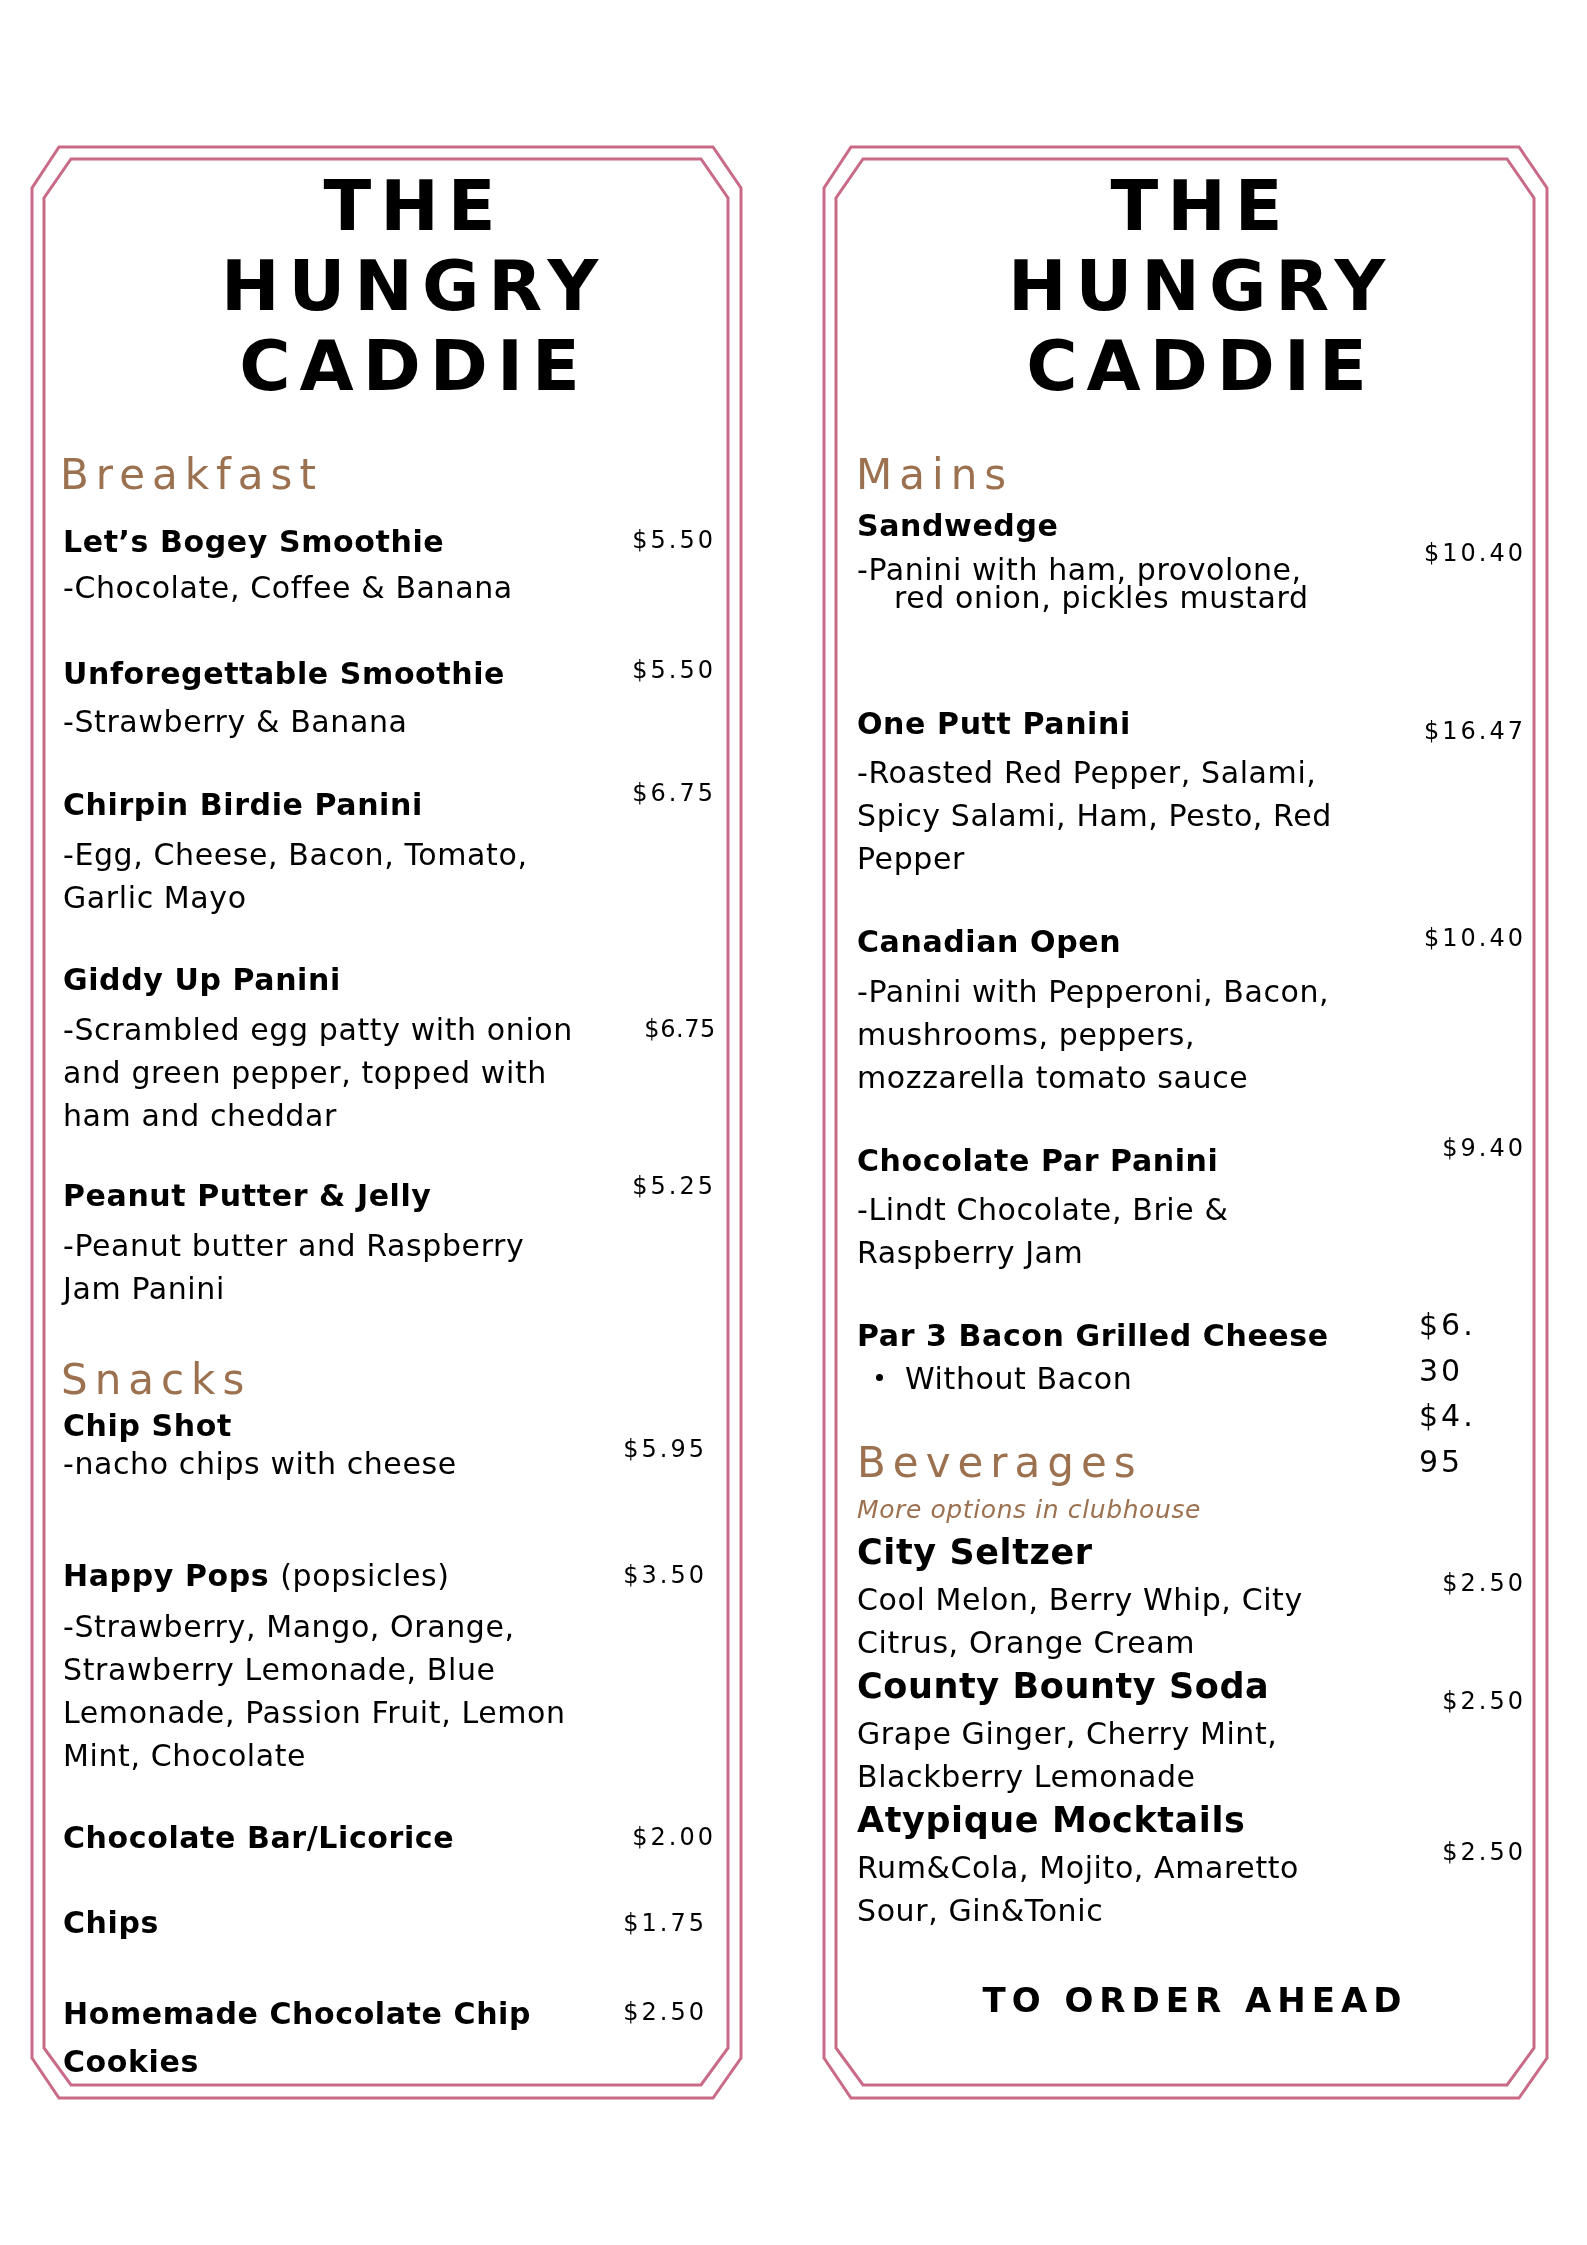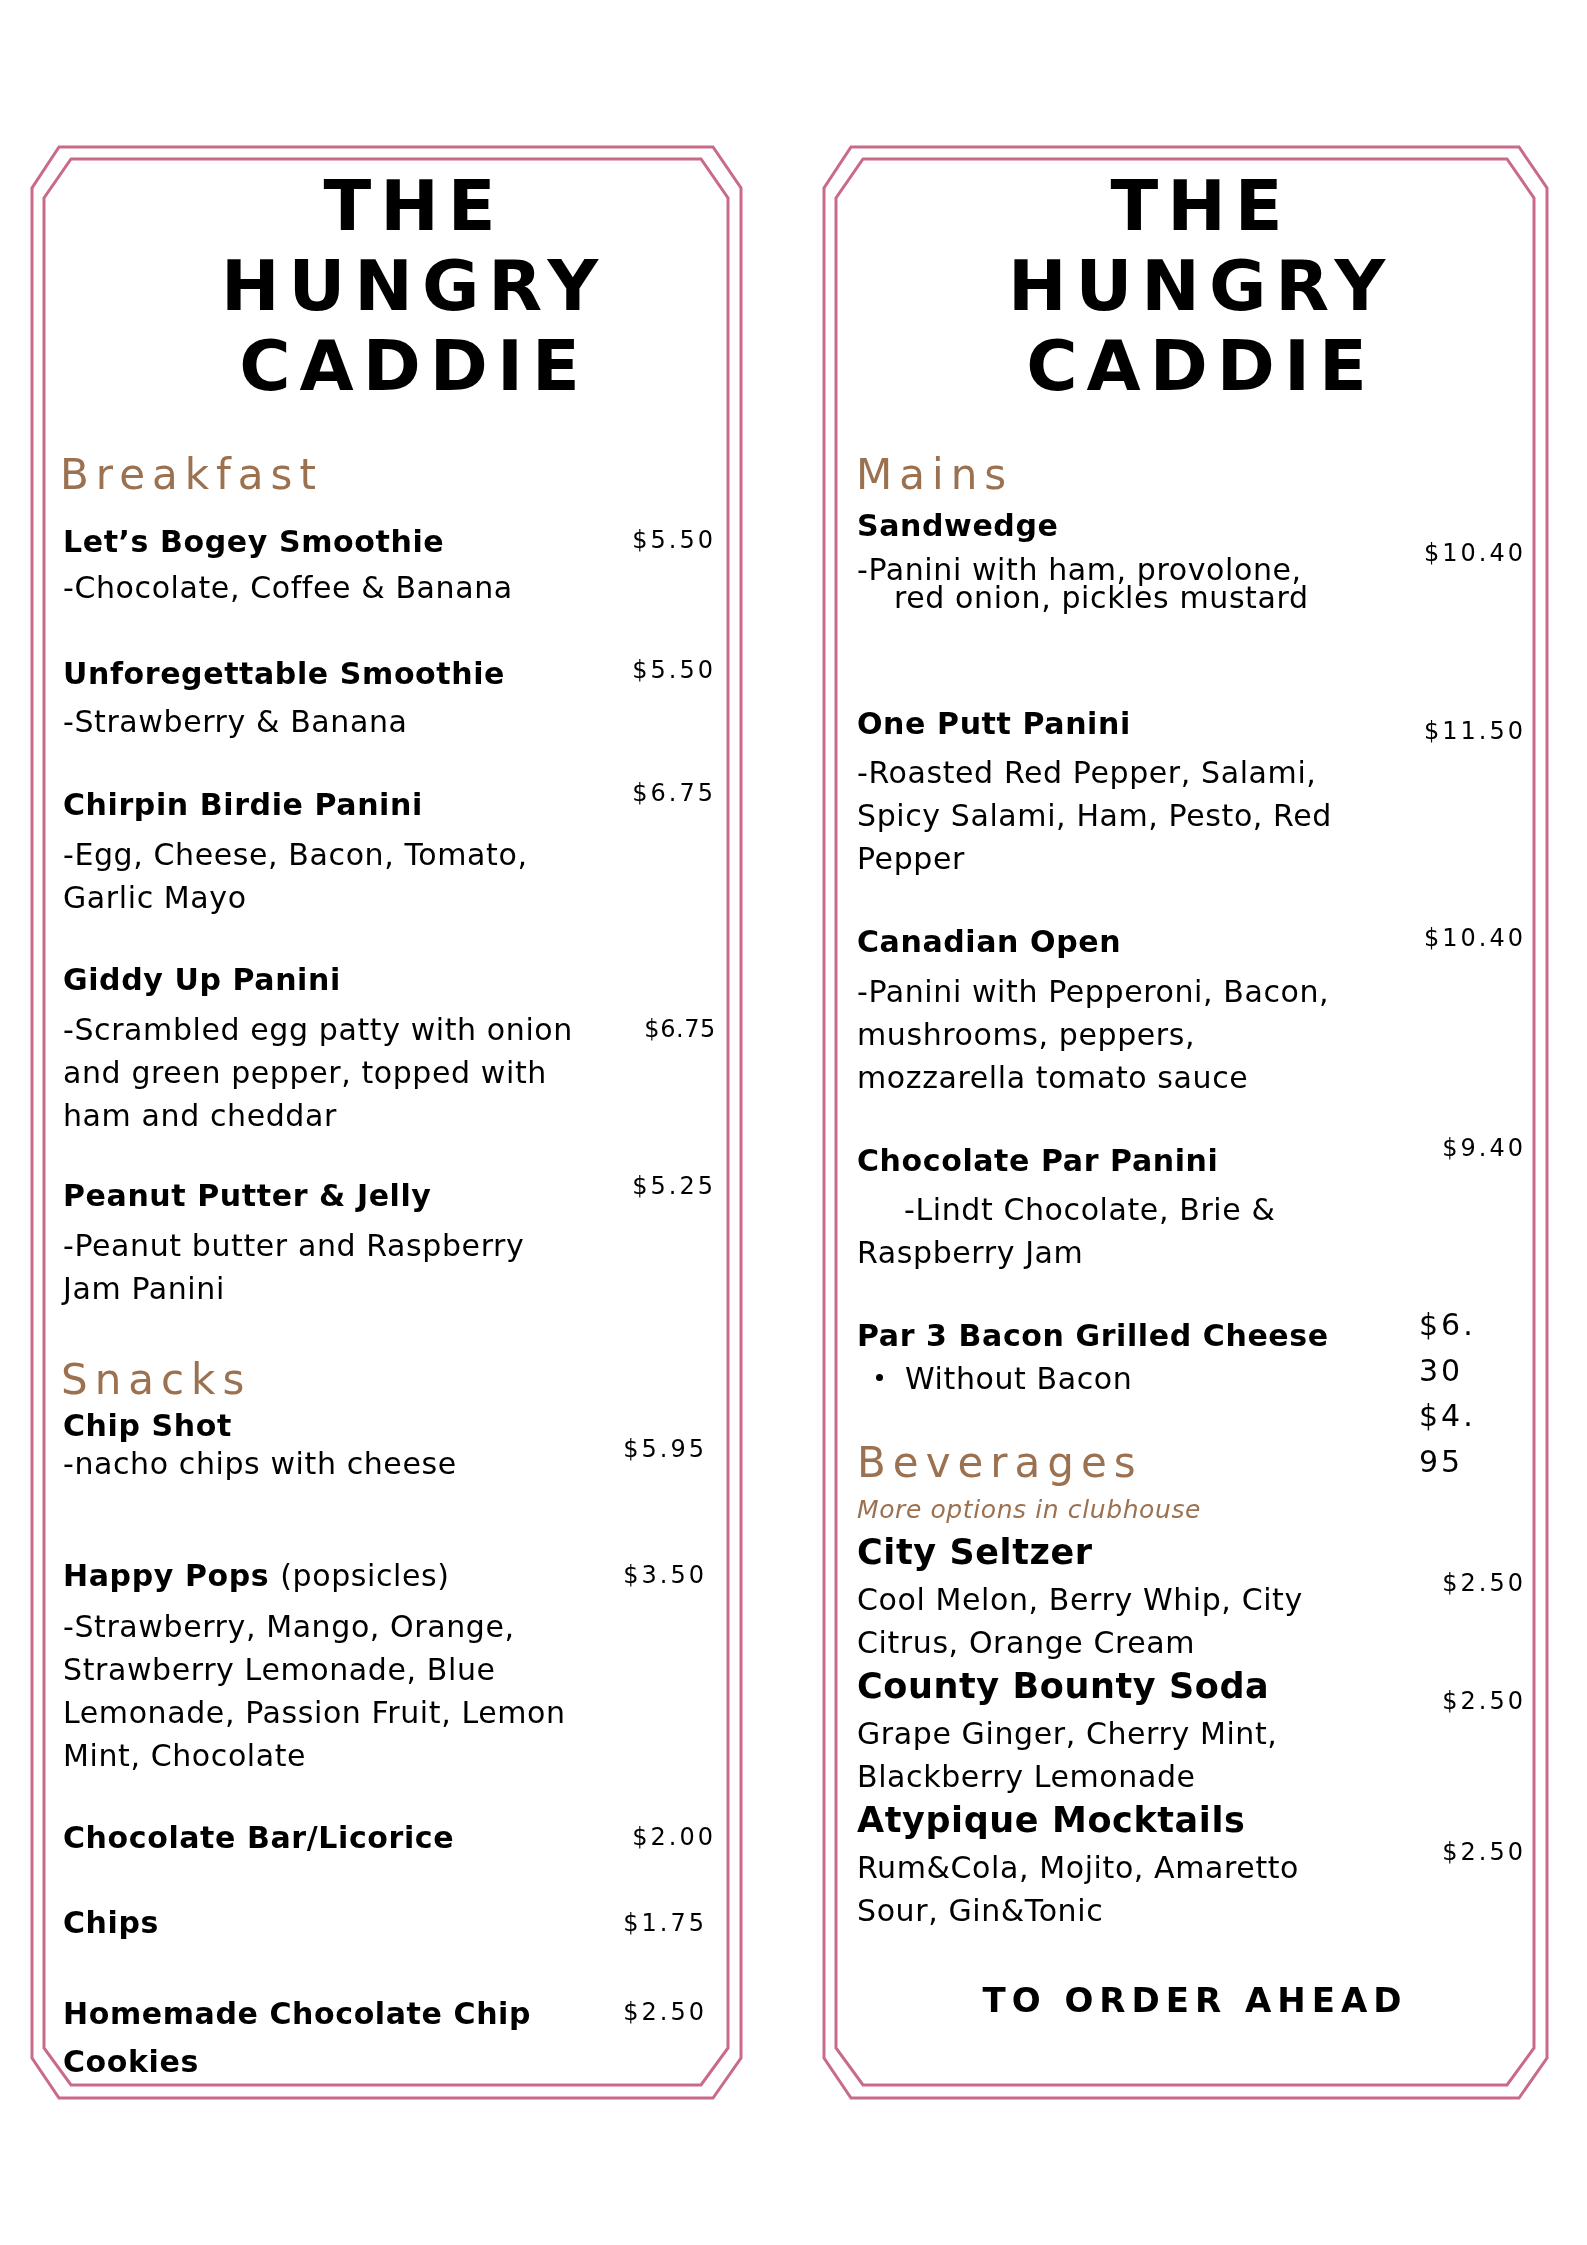--- a/index.html
+++ b/index.html
@@ -105,34 +105,34 @@
 <div class="price" style="right:880px;top:1994px;">$2.50</div>
 
 <div class="section" style="left:856px;top:450px;">Mains</div>
 
 <div class="name" style="left:857px;top:508px;">Sandwedge</div>
 <div class="price" style="right:61px;top:535px;">$10.40</div>
 <div class="desc" style="left:857px;top:548px;">-Panini with ham, provolone,</div>
 <div class="desc" style="left:857px;top:576px;margin-left:37px;">red onion, pickles mustard</div>
 
 <div class="name" style="left:857px;top:706px;">One Putt Panini</div>
-<div class="price" style="right:61px;top:713px;">$11.50</div>
+<div class="price" style="right:61px;top:713px;">$16.47</div>
 <div class="desc" style="left:857px;top:751px;">-Roasted Red Pepper, Salami,</div>
 <div class="desc" style="left:857px;top:794px;">Spicy Salami, Ham, Pesto, Red</div>
 <div class="desc" style="left:857px;top:837px;">Pepper</div>
 
 <div class="name" style="left:857px;top:924px;">Canadian Open</div>
 <div class="price" style="right:61px;top:920px;">$10.40</div>
 <div class="desc" style="left:857px;top:970px;">-Panini with Pepperoni, Bacon,</div>
 <div class="desc" style="left:857px;top:1013px;">mushrooms, peppers,</div>
 <div class="desc" style="left:857px;top:1056px;">mozzarella tomato sauce</div>
 
 <div class="name" style="left:857px;top:1143px;">Chocolate Par Panini</div>
 <div class="price" style="right:61px;top:1130px;">$9.40</div>
-<div class="desc" style="left:857px;top:1188px;margin-left:47px;">-Lindt Chocolate, Brie &amp;</div>
+<div class="desc" style="left:857px;top:1188px;">-Lindt Chocolate, Brie &amp;</div>
 <div class="desc" style="left:857px;top:1231px;">Raspberry Jam</div>
 
 <div class="name" style="left:857px;top:1318px;">Par 3 Bacon Grilled Cheese</div>
 <div class="bullet" style="left:876px;top:1361px;">
   <span class="dot"></span><span>Without Bacon</span>
 </div>
 <div class="splitprice" style="left:1419px;top:1302px;">$6.30</div>
 <div class="splitprice" style="left:1419px;top:1393px;">$4.95</div>
 
 <div class="section" style="left:857px;top:1438px;">Beverages</div>

